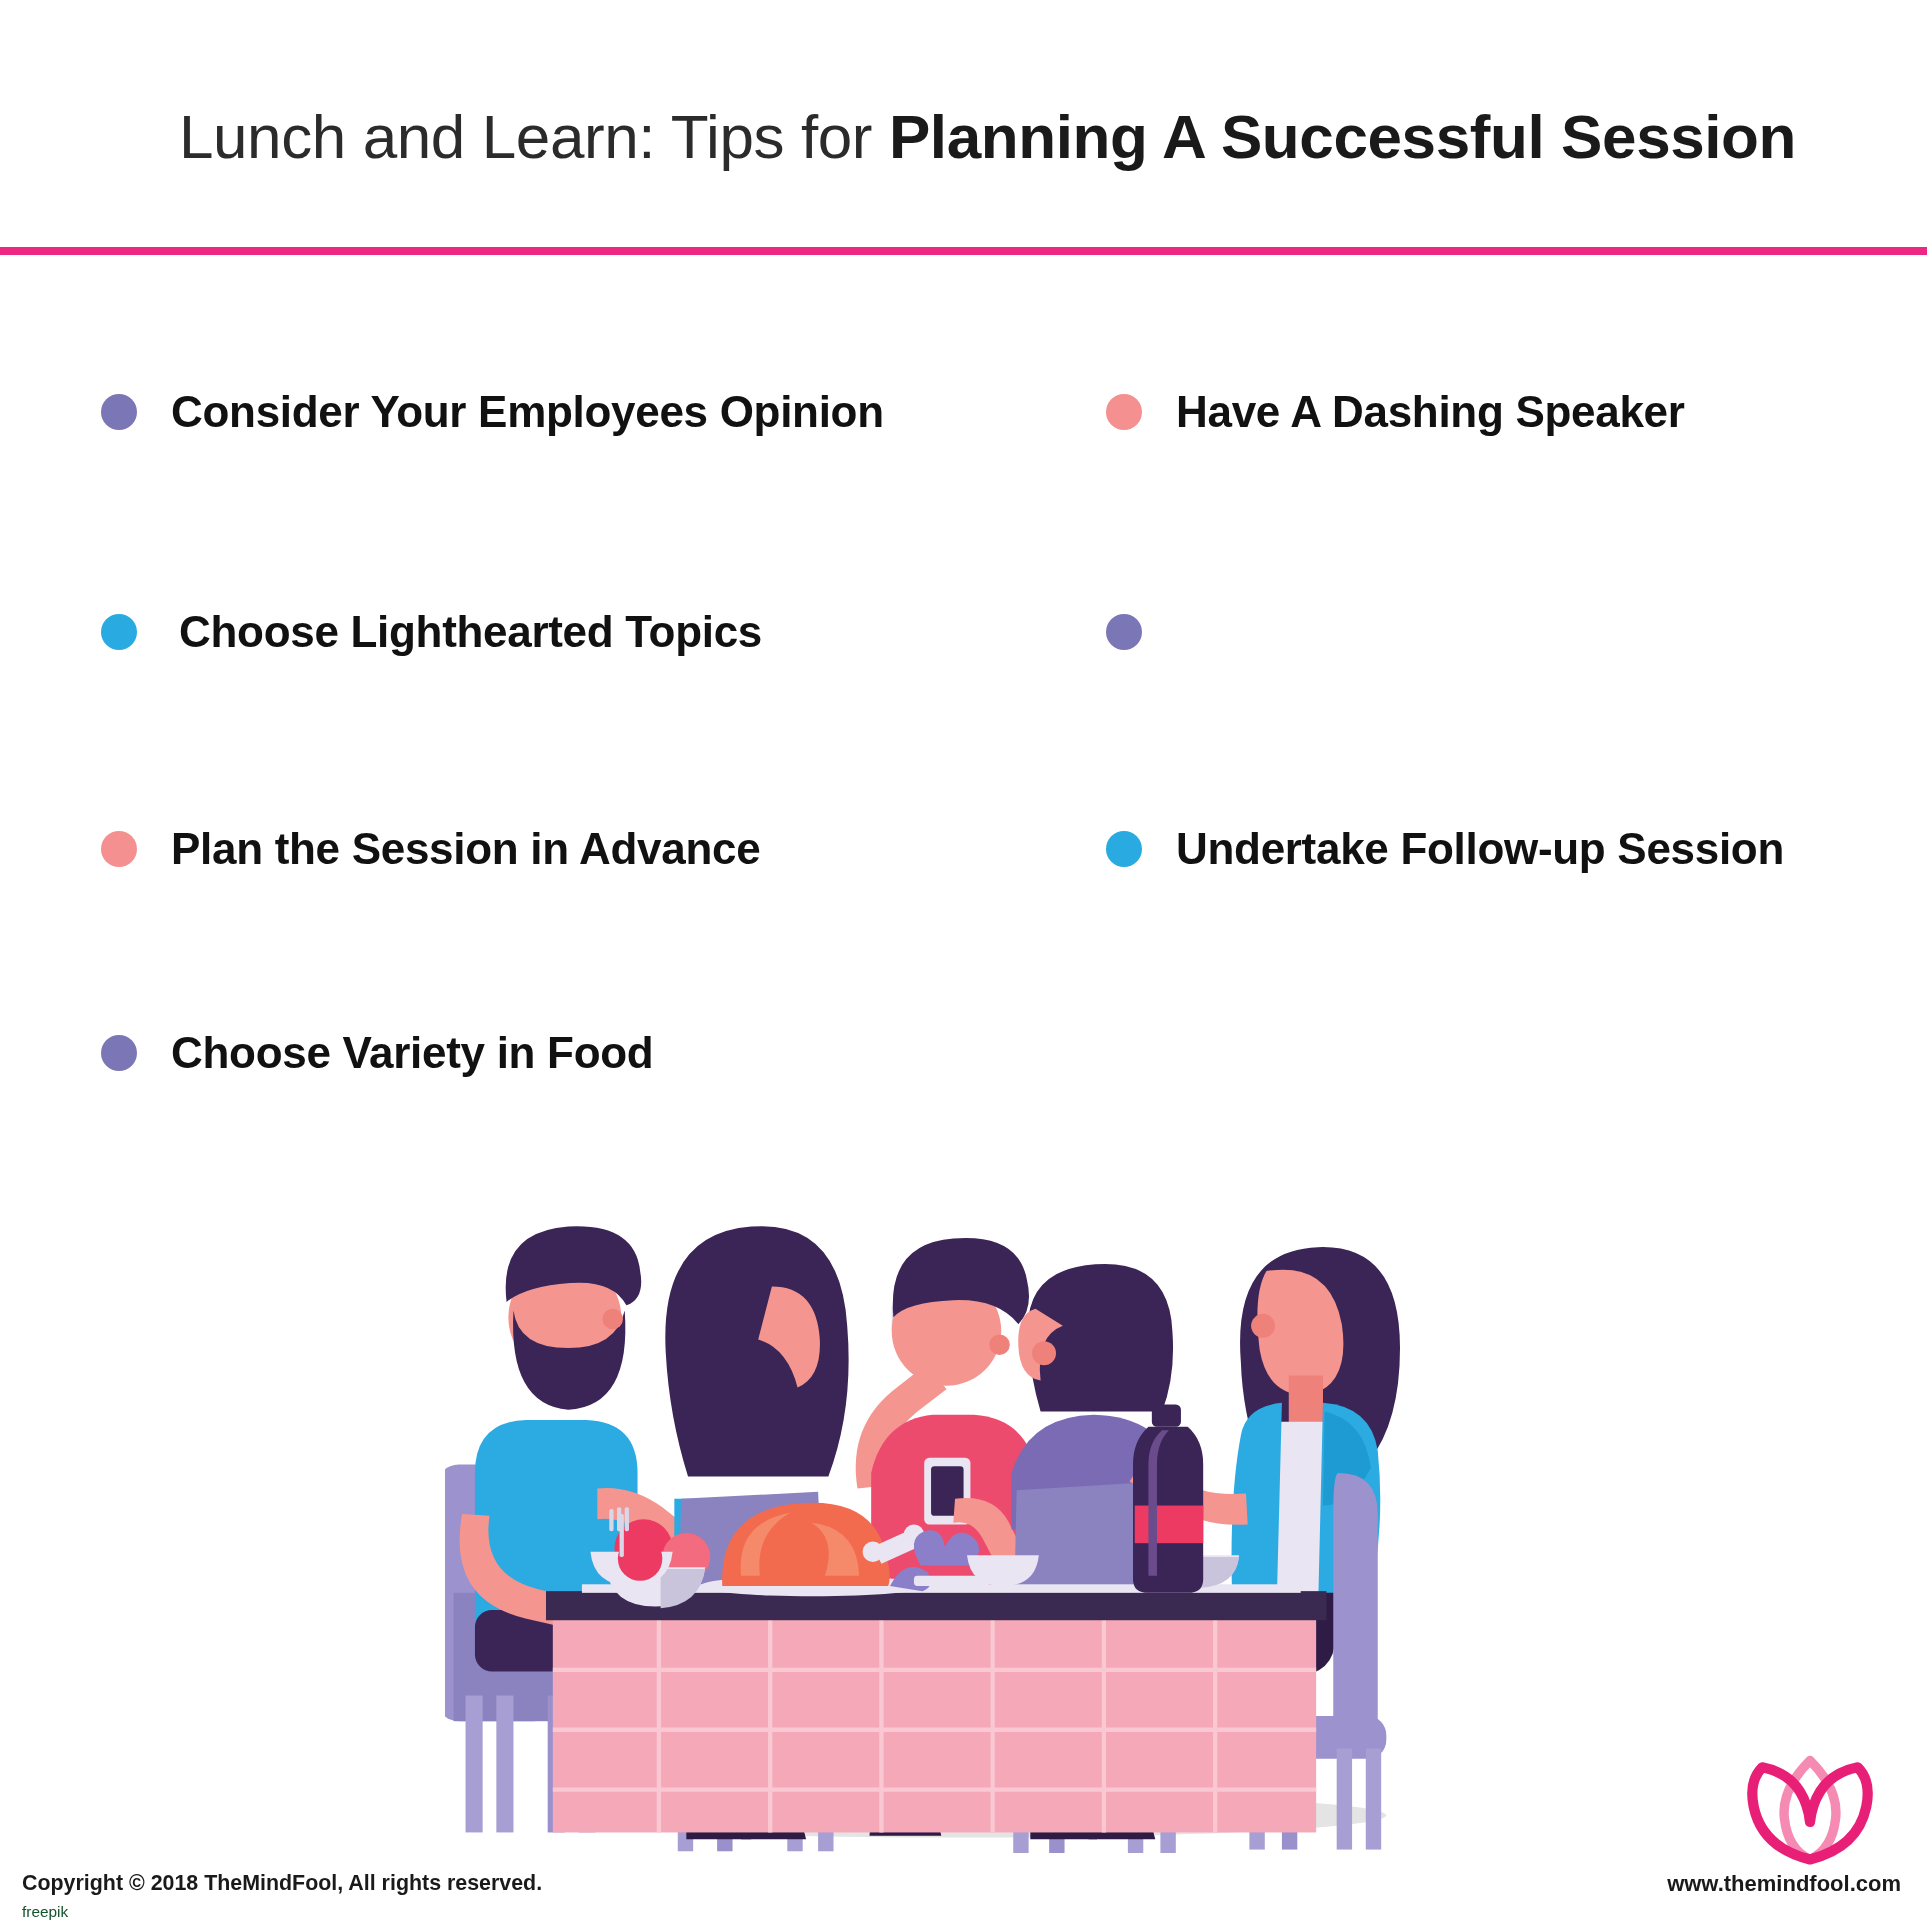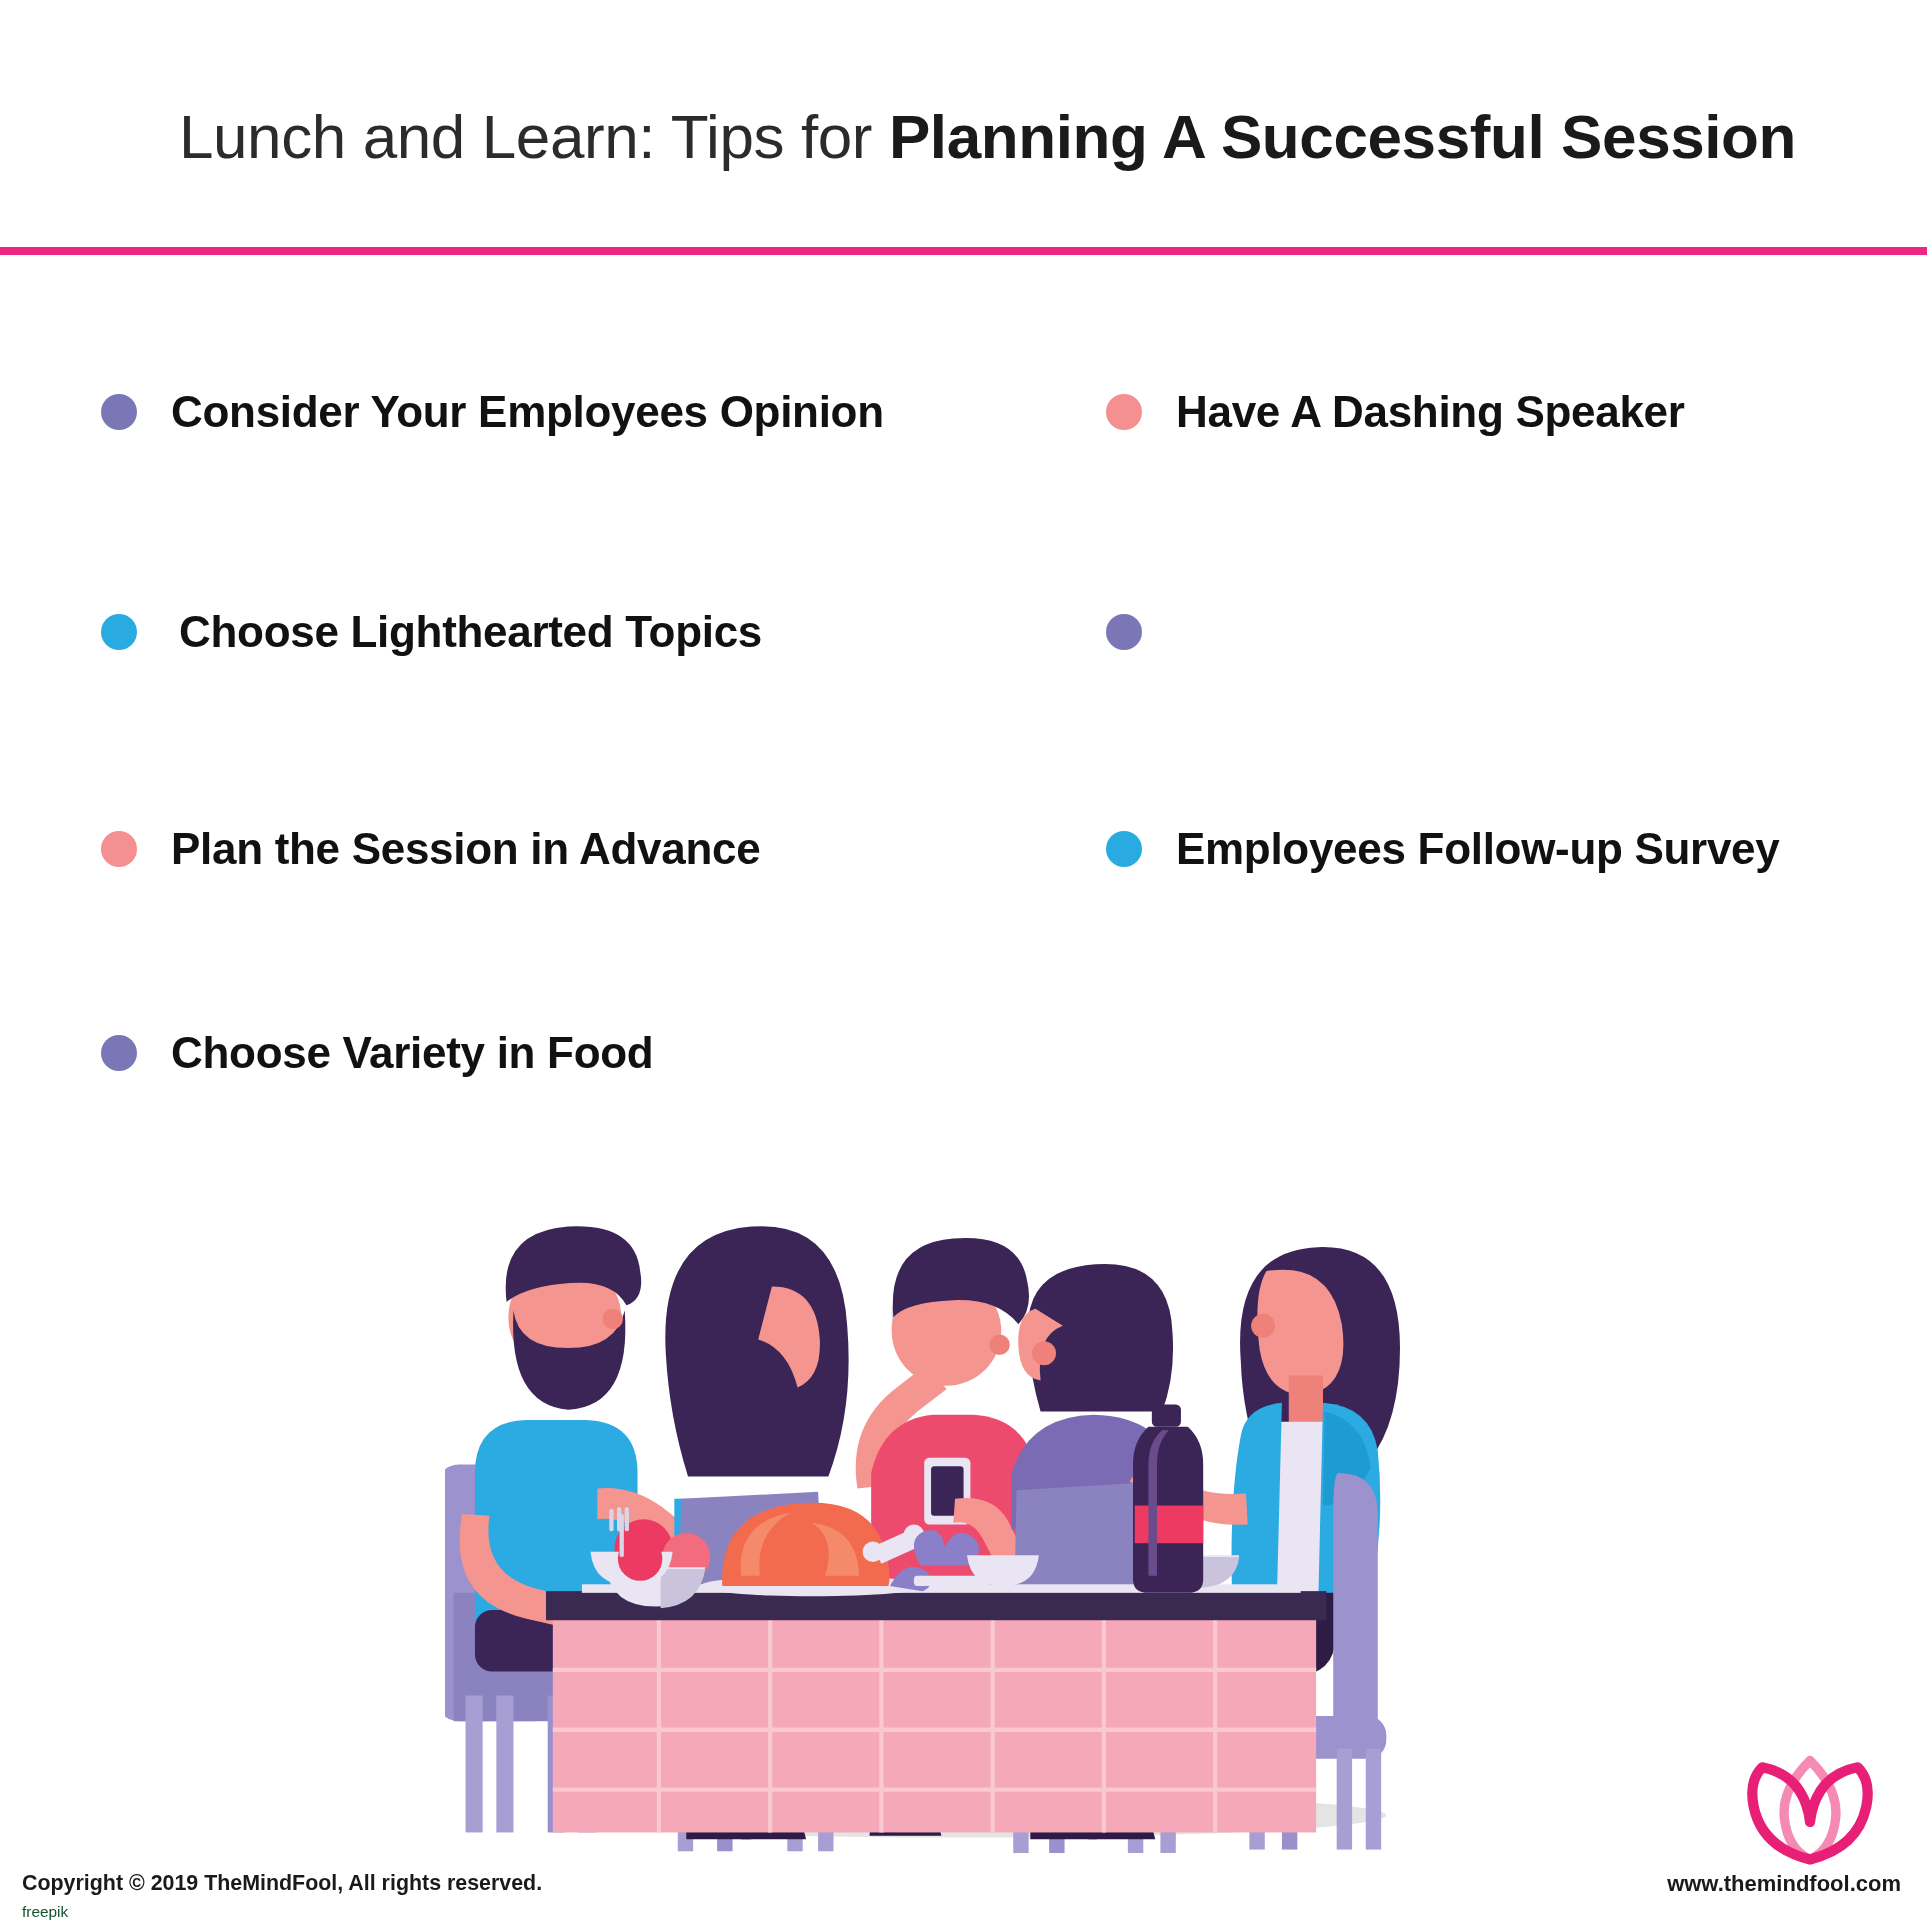--- a/index.html
+++ b/index.html
@@ -109,21 +109,21 @@
   <div class="col col-right">
     <div class="row r0">
       <span class="bullet" style="background: rgb(244, 144, 143);"></span>
       <span class="row-label">Have A Dashing Speaker</span>
     </div>
     <div class="row r1">
       <span class="bullet" style="background: rgb(123, 118, 181);"></span>
     </div>
     <div class="row r2">
       <span class="bullet" style="background: rgb(41, 171, 226);"></span>
-      <span class="row-label">Employees Follow-up Survey</span>
+      <span class="row-label">Undertake Follow-up Session</span>
     </div>
   </div>
 
   <div class="illus">
     <svg viewBox="0 0 1220 760" xmlns="http://www.w3.org/2000/svg">
 
       <ellipse cx="610" cy="700" rx="490" ry="26" fill="#E4E4E4"></ellipse>
 
       <g>
 
@@ -311,21 +311,21 @@
         <g>
           <rect x="204" y="348" width="5" height="50" rx="2" fill="#DAD6E8"></rect>
           <rect x="192" y="342" width="5" height="26" rx="2" fill="#DAD6E8"></rect>
           <rect x="201" y="340" width="5" height="28" rx="2" fill="#DAD6E8"></rect>
           <rect x="210" y="340" width="5" height="28" rx="2" fill="#DAD6E8"></rect>
         </g>
       </g>
     </svg>
   </div>
 
-  <div class="footer-copy">Copyright © 2019 TheMindFool, All rights reserved.</div>
+  <div class="footer-copy">Copyright © 2018 TheMindFool, All rights reserved.</div>
   <div class="freepik">freepik</div>
   <div class="footer-url">www.themindfool.com</div>
 
   <div class="logo">
     <svg viewBox="0 0 150 128" xmlns="http://www.w3.org/2000/svg">
 
       <path d="M75 6 q34 34 30 68 q-4 36 -30 48 q-26 -12 -30 -48 q-4 -34 30 -68 z" fill="none" stroke="#F58BB3" stroke-width="11" stroke-linejoin="round"></path>
 
       <path d="M75 122 q-56 -14 -66 -62 q-6 -30 10 -46 q30 6 44 28 q10 16 12 36
                q2 -20 12 -36 q14 -22 44 -28 q16 16 10 46 q-10 48 -66 62 z" fill="none" stroke="#E81F76" stroke-width="12" stroke-linejoin="round" stroke-linecap="round"></path>

